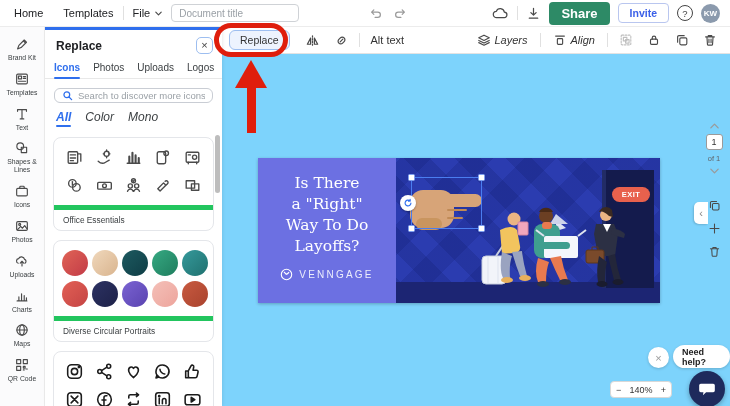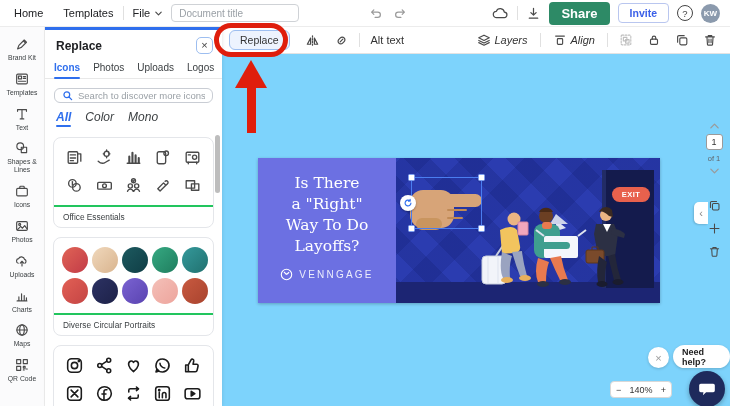--- a/index.html
+++ b/index.html
@@ -61,21 +61,21 @@
                 display:flex; align-items:center; gap:5px; padding:0 7px; }
   .search-box input { border:none; outline:none; flex:1; font-size:9.5px; color:#333; font-family:"Liberation Sans",sans-serif; width:100px; }
   .search-box input::placeholder { color:#9aa0a6; }
   .filters { display:flex; gap:14px; padding:0 11px 6px; }
   .ftab { font-size:12px; color:#3c4043; cursor:pointer; position:relative; padding-bottom:3px;font-style:italic; }
   .ftab.active { color:#2f6fed; font-weight:bold; }
   .ftab.active::after { content:""; position:absolute; left:0; right:0; bottom:0; height:2px; background:#2f6fed; border-radius:2px; }
   .card { margin:4px 8px 9px; border:1px solid #e4e6ea; border-radius:8px; background:#fff; overflow:hidden; }
   .tile-grid { display:grid; grid-template-columns:repeat(5,1fr); gap:7px 4px; padding:9px 8px; }
   .tile { display:flex; align-items:center; justify-content:center; cursor:pointer; }
-  .card-label { border-top:2px solid #22c55e; padding:5px 9px; font-size:8.3px; color:#3c4043; }
+  .card-label { border-top:5px solid #22c55e; padding:5px 9px; font-size:8.3px; color:#3c4043; }
   .portrait { width:26px; height:26px; border-radius:50%; cursor:pointer; }
   .panel-scrollbar { position:absolute; right:2px; top:105px; width:5px; height:58px; background:#bdbdbd; border-radius:3px; cursor:pointer; }
 
   
   .banner { position:absolute; left:258px; top:158px; width:402px; height:145px; display:flex;
             box-shadow:0 1px 3px rgba(0,0,0,.25); cursor:pointer; }
   .banner-left { width:138px; height:145px; background:#6c70e2; color:#fff; display:flex;
                  flex-direction:column; align-items:center; padding-top:15px; }
   .banner-title { font-family:"DejaVu Serif", serif; font-size:15.5px; line-height:21px; text-align:center; }
   .brand-row { margin-top:11px; display:flex; align-items:center; gap:6px; }

